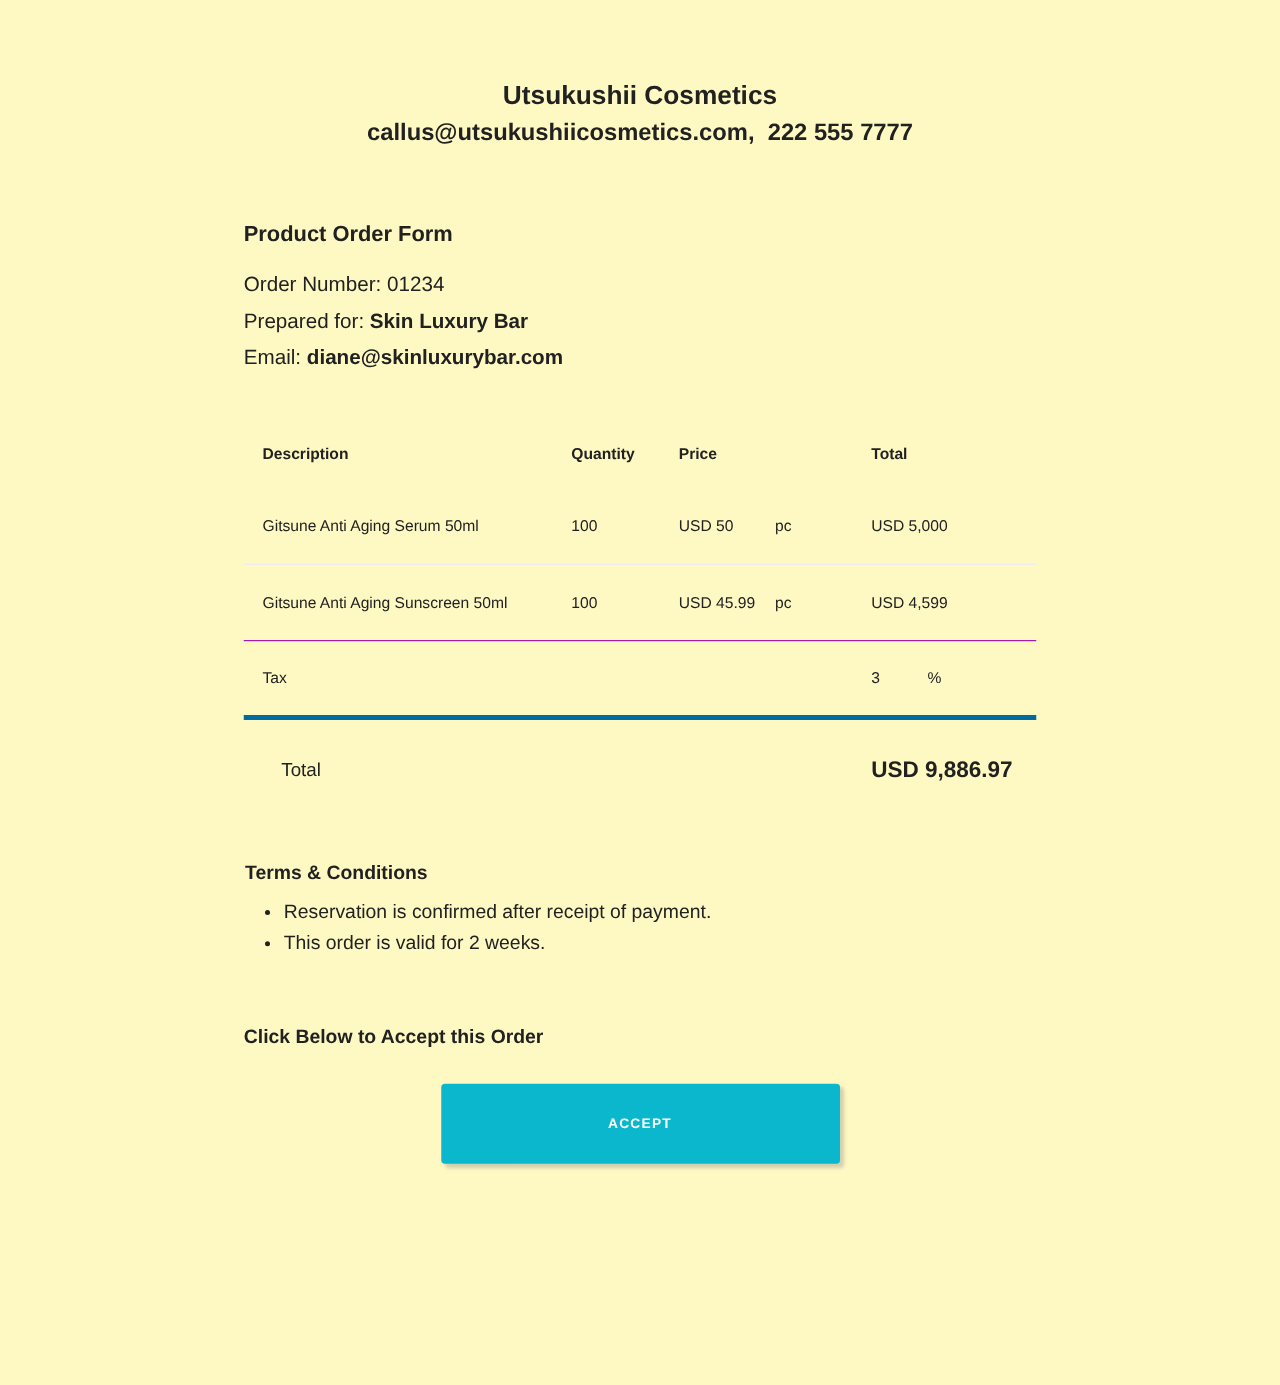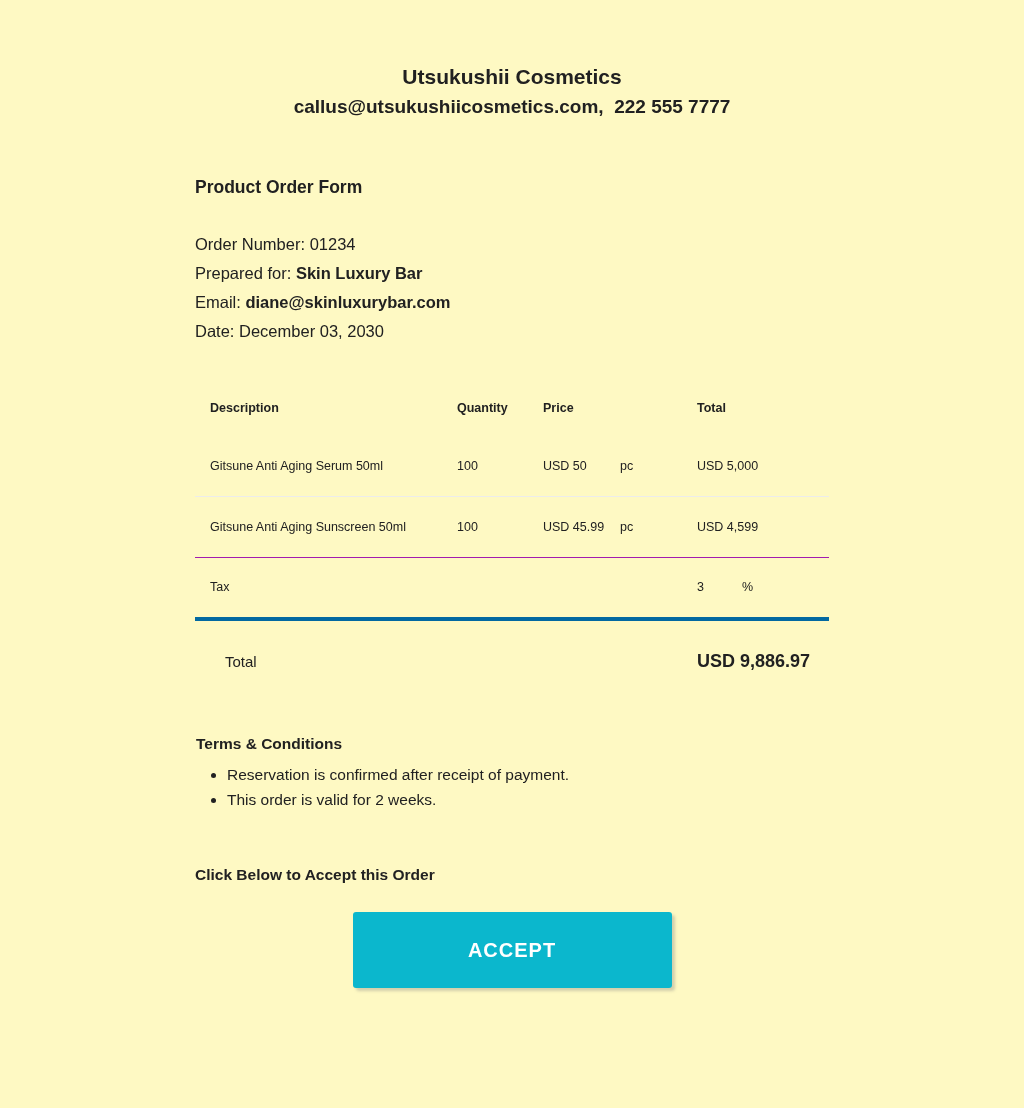--- a/index.html
+++ b/index.html
@@ -40,21 +40,21 @@
   
   .form-title {
     margin: 58px 0 0 0;
     font-size: 17.5px;
     font-weight: 700;
     line-height: 1.2;
   }
 
   
   .order-info {
-    margin-top: 32px;
+    margin-top: 16px;
     font-size: 16.5px;
     line-height: 29px;
   }
   .info-label { font-weight: 400; white-space: pre-wrap; }
   .info-value { font-weight: 400; white-space: pre-wrap; }
   .info-value.bold { font-weight: 700; }
 
   
   .order-table {
     margin-top: 35px;
@@ -119,27 +119,27 @@
     margin-top: 54px;
     text-align: left;
     font-size: 15.5px;
     font-weight: 700;
     line-height: 1.2;
   }
   .accept-btn {
     display: block;
     margin: 28px auto 0 auto;
     width: 319px;
-    height: 76px;
+    height: 64px;
     background: #0bb7cd;
     color: #ffffff;
     border: none;
     border-radius: 3px;
     font-family: "Liberation Sans", sans-serif;
-    font-size: 20px;
+    font-size: 11px;
     font-weight: 600;
     letter-spacing: 1px;
     cursor: pointer;
     box-shadow: 3px 3px 3px rgba(130,130,130,0.35);
   }
 </style>
 </head>
 <body>
 
 <div class="canvas">
@@ -154,23 +154,20 @@
 
     <div class="order-info">
       <div class="info-line">
         <span class="info-label">Order Number: </span><span class="info-value">01234</span>
       </div>
       <div class="info-line">
         <span class="info-label">Prepared for: </span><span class="info-value bold">Skin Luxury Bar</span>
       </div>
       <div class="info-line">
         <span class="info-label">Email: </span><span class="info-value bold">diane@skinluxurybar.com</span>
-      </div>
-      <div class="info-line">
-        <span class="info-label">Date: </span><span class="info-value">December 03, 2030</span>
       </div>
     </div>
 
     <div class="order-table">
       <div class="t-row t-head">
         <div>Description</div>
         <div>Quantity</div>
         <div>Price</div>
         <div></div>
         <div>Total</div>

